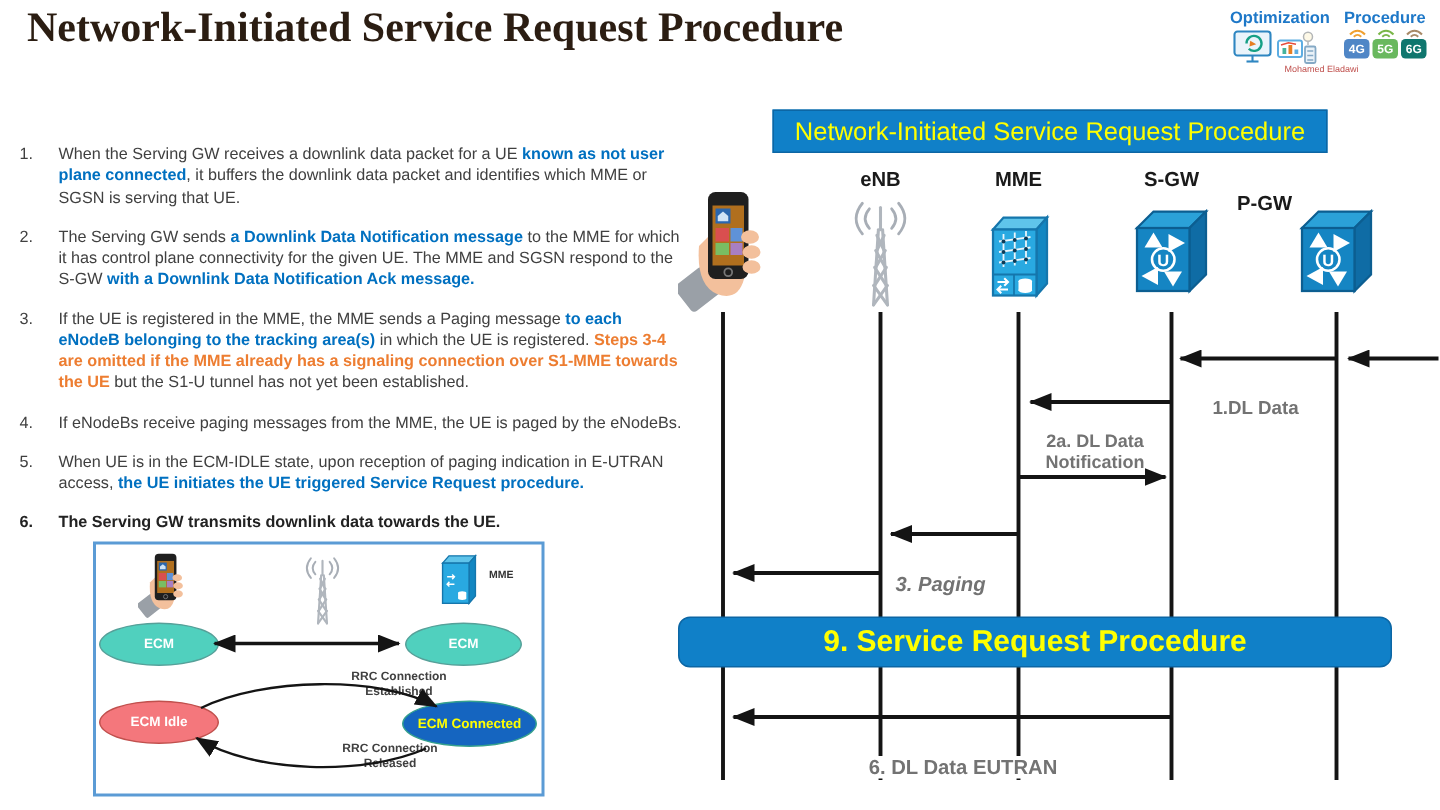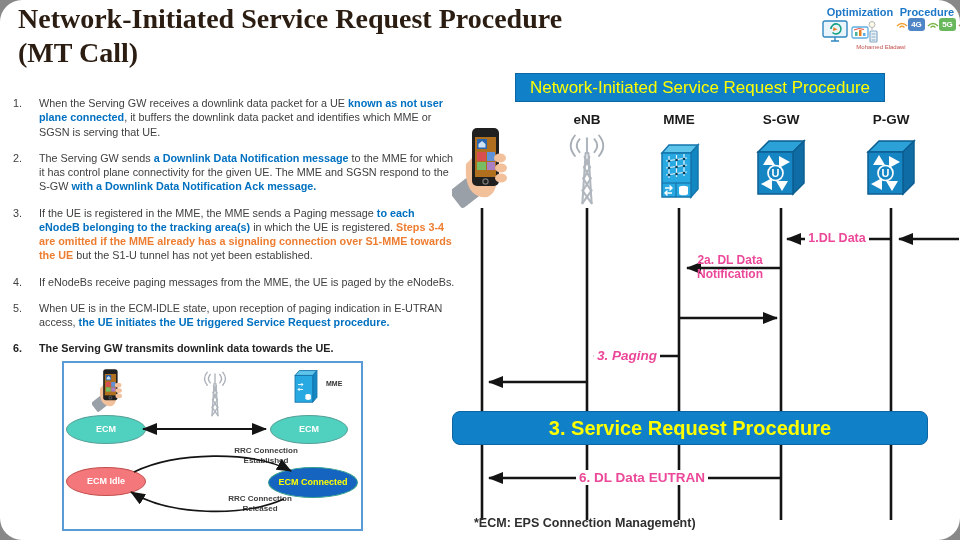--- a/index.html
+++ b/index.html
@@ -1,54 +1,54 @@
 <!DOCTYPE html>
 <html><head>
 <meta charset="utf-8">
 <style>
   html,body{margin:0;padding:0;background:#888;}
   .slide{position:relative;width:960px;height:540px;background:#fff;overflow:hidden;
-         font-family:"Liberation Sans",sans-serif;border-radius:22px;}
+         font-family:"Liberation Sans",sans-serif;}
   
   .title{position:absolute;left:18px;top:2px;width:640px;
          font-family:"Liberation Serif",serif;font-weight:bold;color:#2b1d12;
          font-size:28px;line-height:1.2;}
   
   .steps{position:absolute;left:13px;top:96px;width:442px;font-size:10.8px;
          line-height:1.32;color:#404040;}
   .li{display:flex;margin-bottom:12px;}
   .li .num{width:26px;flex:none;}
   .li .txt{flex:1;}
   .li:last-child .num{font-weight:bold;color:#222;}
   .seg-n{color:#404040;}
   .seg-b{color:#0070C0;font-weight:bold;}
   .seg-o{color:#ED7D31;font-weight:bold;}
   .seg-s{color:#222;font-weight:bold;}
   
-  .brand-label{position:absolute;top:6px;font-weight:bold;font-size:11px;color:#1e78c8;text-align:center;}
+  .brand-label{position:absolute;top:6px;font-weight:bold;font-size:11px;color:#1e78c8;}
   #opt-label{left:820px;width:80px;}
   #tech-label{left:896px;width:62px;}
   .brand-icons{position:absolute;left:822px;top:20px;display:flex;gap:3px;align-items:flex-end;}
   .chips{position:absolute;left:896px;top:18px;display:flex;gap:2px;}
-  .chip-col{display:flex;flex-direction:row;align-items:center;justify-content:center;}
+  .chip-col{display:flex;flex-direction:column;align-items:center;justify-content:center;}
   .chip{width:17px;height:13px;border-radius:3px;color:#fff;font-size:8px;font-weight:bold;
         text-align:center;line-height:13px;}
   .author{position:absolute;left:836px;top:44px;width:90px;font-size:6px;color:#c0504d;text-align:center;}
   
   .banner-top{position:absolute;left:515px;top:73px;width:370px;height:29px;
               border:1px solid #0c66a4;box-sizing:border-box;text-align:center;
               font-size:17px;line-height:27px;}
   .banner-sr{position:absolute;left:452px;top:411px;width:476px;height:34px;border-radius:8px;
              border:1px solid #0c66a4;box-sizing:border-box;text-align:center;
              font-size:20px;font-weight:bold;line-height:32px;z-index:3;}
   
   .ent-label{position:absolute;top:112px;width:70px;text-align:center;
              font-size:13.5px;font-weight:bold;color:#1a1a1a;z-index:3;}
   .icon{position:absolute;z-index:3;}
-  .msg{position:absolute;z-index:3;font-weight:bold;color:#ec4899;}
+  .msg{position:absolute;z-index:3;font-weight:bold;color:#737373;margin-top:34px;}
   .msg .wbg{background:#fff;padding:0 3px;}
   .two-line{text-align:center;font-size:12px;line-height:13.5px;}
   .buffer-note{position:absolute;left:772px;top:250px;width:93px;height:27px;border-radius:5px;
                color:#fff;font-size:10px;font-weight:bold;text-align:center;line-height:12.5px;
                padding-top:2px;box-sizing:border-box;z-index:4;}
   .footnote{position:absolute;left:474px;top:516px;font-size:12.5px;font-weight:bold;color:#2f2f2f;z-index:3;}
   
   .inset{position:absolute;left:62px;top:361px;width:301px;height:170px;background:#fff;
          border:2px solid #5B9BD5;box-sizing:border-box;z-index:1;}
   .inset .ellipse{position:absolute;border-radius:50%;text-align:center;font-weight:bold;
@@ -59,21 +59,20 @@
   
   .overlay{position:absolute;left:0;top:0;z-index:2;pointer-events:none;}
 </style>
 </head>
 <body>
 
 <div class="slide">
 
   <div class="title">
     <div>Network-Initiated Service Request Procedure</div>
-    <div>(MT Call)</div>
   </div>
 
   <div class="steps">
     <div class="li">
       <span class="num">1.</span>
       <span class="txt"><span class="seg-n">When the Serving GW receives a downlink data packet for a UE </span><span class="seg-b">known as not user plane connected</span><span class="seg-n">, it buffers the downlink data packet and identifies which MME or SGSN is serving that UE.</span></span>
     </div>
     <div class="li">
       <span class="num">2.</span>
       <span class="txt"><span class="seg-n">The Serving GW sends </span><span class="seg-b">a Downlink Data Notification message</span><span class="seg-n"> to the MME for which it has control plane connectivity for the given UE. The MME and SGSN respond to the S-GW </span><span class="seg-b">with a Downlink Data Notification Ack message.</span></span>
@@ -251,21 +250,21 @@
     <g stroke="#141414" fill="none">
       <line x1="143" y1="429" x2="266" y2="429" stroke-width="2.2" marker-start="url(#ahs)" marker-end="url(#ah)"></line>
       <path d="M134,472 C 175,452 252,450 291,471" stroke-width="1.6" marker-end="url(#ah)"></path>
       <path d="M284,499 C 243,517 170,516 131,492" stroke-width="1.6" marker-end="url(#ah)"></path>
     </g>
   </svg>
 
   <div class="ent-label" style="left:552px;">eNB</div>
   <div class="ent-label" style="left:644px;">MME</div>
   <div class="ent-label" style="left:746px;">S-GW</div>
-  <div class="ent-label" style="left:856px;">P-GW</div>
+  <div class="ent-label" style="left:808px;margin-top:16px;">P-GW</div>
 
   <div class="icon" style="left:452px;top:124px;">
     <svg width="58" height="86" viewBox="0 0 58 86">
       <rect x="1" y="58" width="24" height="22" rx="3" fill="#9aa0a7" transform="rotate(-38 13 69)"></rect>
       <path d="M14,40 Q12,66 26,72 Q40,77 44,62 L44,30 Q38,22 30,24 Z" fill="#f3c09c"></path>
       <rect x="20" y="4" width="27" height="58" rx="5" fill="#1f1f1f"></rect>
       <rect x="23" y="13" width="21" height="40" fill="#b06f1e"></rect>
       <rect x="25" y="15" width="10" height="10" fill="#2a66ae"></rect>
       <path d="M26.5,20 l3.5,-3 l3.5,3 v3.5 h-7 z" fill="#cfe3f6"></path>
       <rect x="25" y="28" width="9" height="9" fill="#d94f4f"></rect>
@@ -370,20 +369,19 @@
   <div class="msg" style="left:783px;top:231px;width:108px;text-align:center;font-size:12.5px;">
     <span class="wbg">1.DL Data</span>
   </div>
   <div class="msg two-line" style="left:686px;top:254px;width:88px;">
     <div>2a. DL Data</div>
     <div>Notification</div>
   </div>
   <div class="msg" style="left:594px;top:348px;font-size:13.5px;font-style:italic;">
     <span class="wbg">3. Paging</span>
   </div>
-  <div class="banner-sr" style="background: rgb(16, 128, 200); color: rgb(255, 255, 0);">3. Service Request Procedure</div>
+  <div class="banner-sr" style="background: rgb(16, 128, 200); color: rgb(255, 255, 0);">9. Service Request Procedure</div>
   <div class="msg" style="left:562px;top:470px;width:160px;text-align:center;font-size:13.5px;">
     <span class="wbg">6. DL Data EUTRAN</span>
   </div>
 
-  <div class="footnote">*ECM: EPS Connection Management)</div>
 
 </div>
 
 </body></html>

